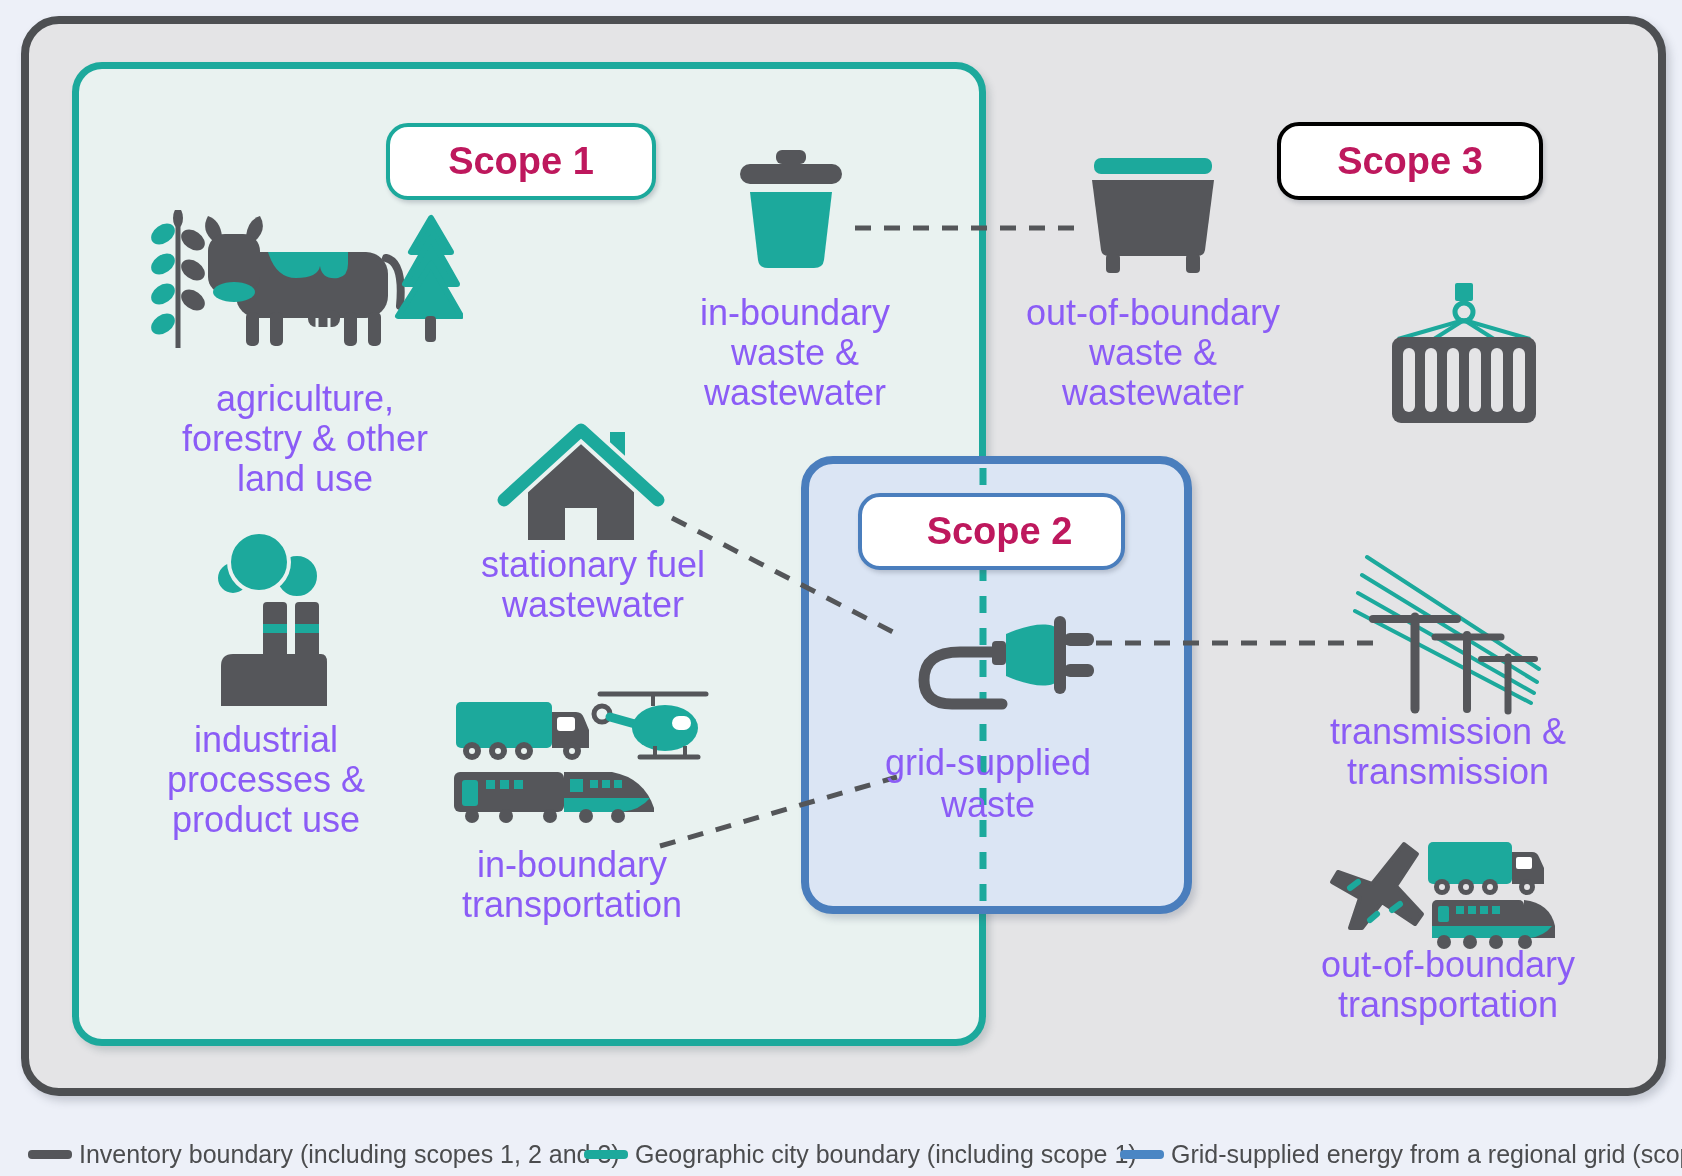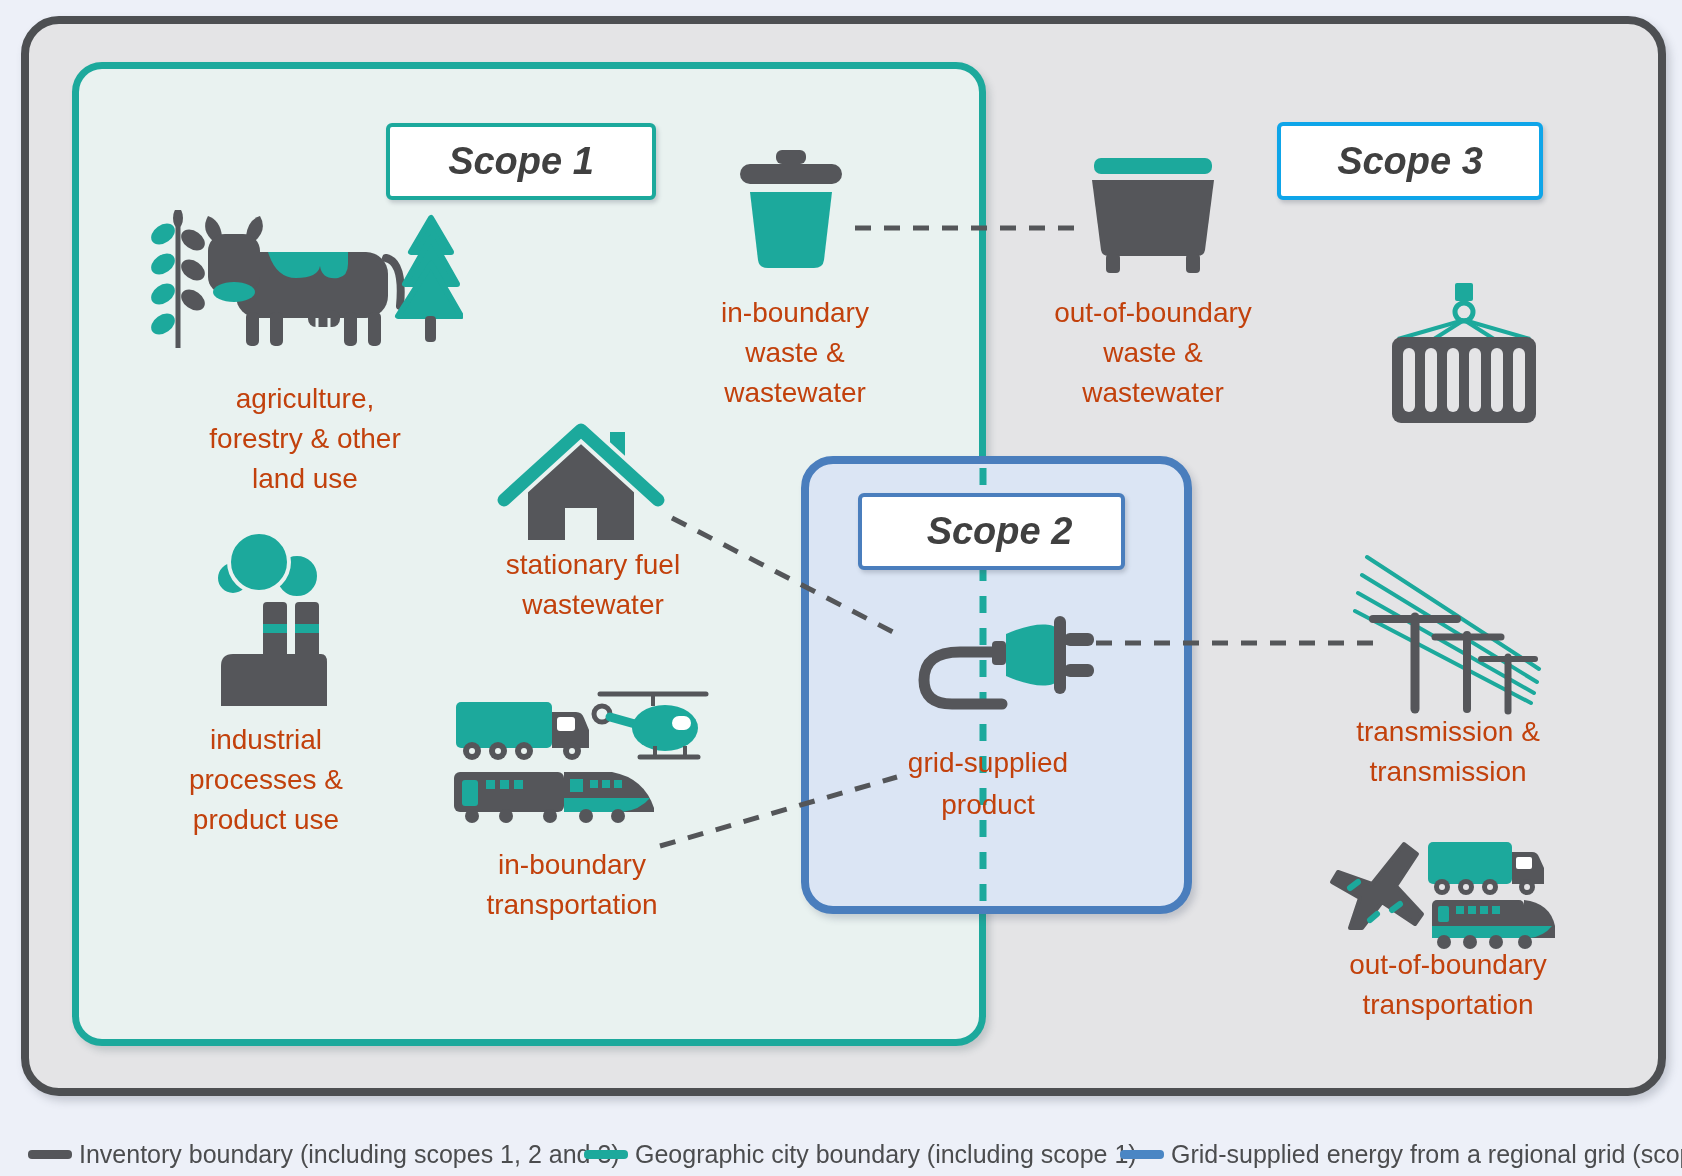--- a/index.html
+++ b/index.html
@@ -34,32 +34,32 @@
   .grid-box{
     left:801px;top:456px;width:391px;height:458px;
     background:#dbe5f4;
     border:8px solid #4a7ebd;
     border-radius:32px;
     box-shadow:4px 5px 7px rgba(60,75,100,.22);
   }
   
   .scopelab{
     position:absolute;display:flex;align-items:center;justify-content:center;
-    background:#ffffff;border-radius:6px;
-    font-weight:bold;font-style:italic;font-size:38px;color:#404040;
+    background:#ffffff;border-radius:22px;
+    font-weight:bold;font-size:38px;color:#be185d;
     box-shadow:2px 3px 4px rgba(70,80,95,.25);
     box-sizing:border-box;
   }
   .scopelab.s1{left:386px;top:123px;width:270px;height:77px;border:4px solid #1ca99c;}
   .scopelab.s2{left:858px;top:493px;width:267px;height:77px;border:4px solid #4a7ebd;padding-left:16px;}
-  .scopelab.s3{left:1277px;top:122px;width:266px;height:78px;border:4px solid #0ea5e9;}
+  .scopelab.s3{left:1277px;top:122px;width:266px;height:78px;border:4px solid #000000;}
   
   .lbl{
     position:absolute;transform:translateX(-50%);
-    text-align:center;font-size:28px;line-height:40px;color:#c2410c;
+    text-align:center;font-size:36px;line-height:40px;color:#8b5cf6;
     white-space:nowrap;
   }
   .lbl.tight{line-height:42px;}
   
   .legend-item{
     position:absolute;top:1140px;display:flex;align-items:center;
     white-space:nowrap;
   }
   .legend-text{font-size:25px;color:#4b4c4e;}
   .sw{display:inline-block;width:44px;height:9px;border-radius:4px;margin-right:7px;flex:0 0 auto;}
@@ -269,21 +269,21 @@
   <svg class="icon" style="left:898px;top:604px" width="200" height="110" viewBox="0 0 200 110">
     <path d="M100,48 H62 Q26,48 26,76 Q26,100 54,100 H104" stroke="#55565a" stroke-width="11" fill="none" stroke-linecap="round"></path>
     <rect x="94" y="37" width="14" height="24" rx="4" fill="#55565a"></rect>
     <path d="M108,30 C130,20 152,17 160,25 L160,77 C152,85 130,82 108,72 Z" fill="#1ca99c"></path>
     <rect x="156" y="12" width="12" height="78" rx="6" fill="#55565a"></rect>
     <rect x="166" y="29" width="30" height="13" rx="6" fill="#55565a"></rect>
     <rect x="166" y="60" width="30" height="13" rx="6" fill="#55565a"></rect>
   </svg>
   <div class="lbl tight" style="left:988px;top:742px">
     <div>grid-supplied</div>
-    <div>product</div>
+    <div>waste</div>
   </div>
 
   <svg class="icon" style="left:1353px;top:551px" width="190" height="165" viewBox="0 0 190 165">
     <g stroke="#1ca99c" stroke-width="4" stroke-linecap="round">
       <line x1="14" y1="6" x2="186" y2="118"></line>
       <line x1="9" y1="24" x2="184" y2="131"></line>
       <line x1="5" y1="42" x2="181" y2="142"></line>
       <line x1="2" y1="60" x2="178" y2="152"></line>
     </g>
     <g stroke="#55565a" stroke-linecap="round">

